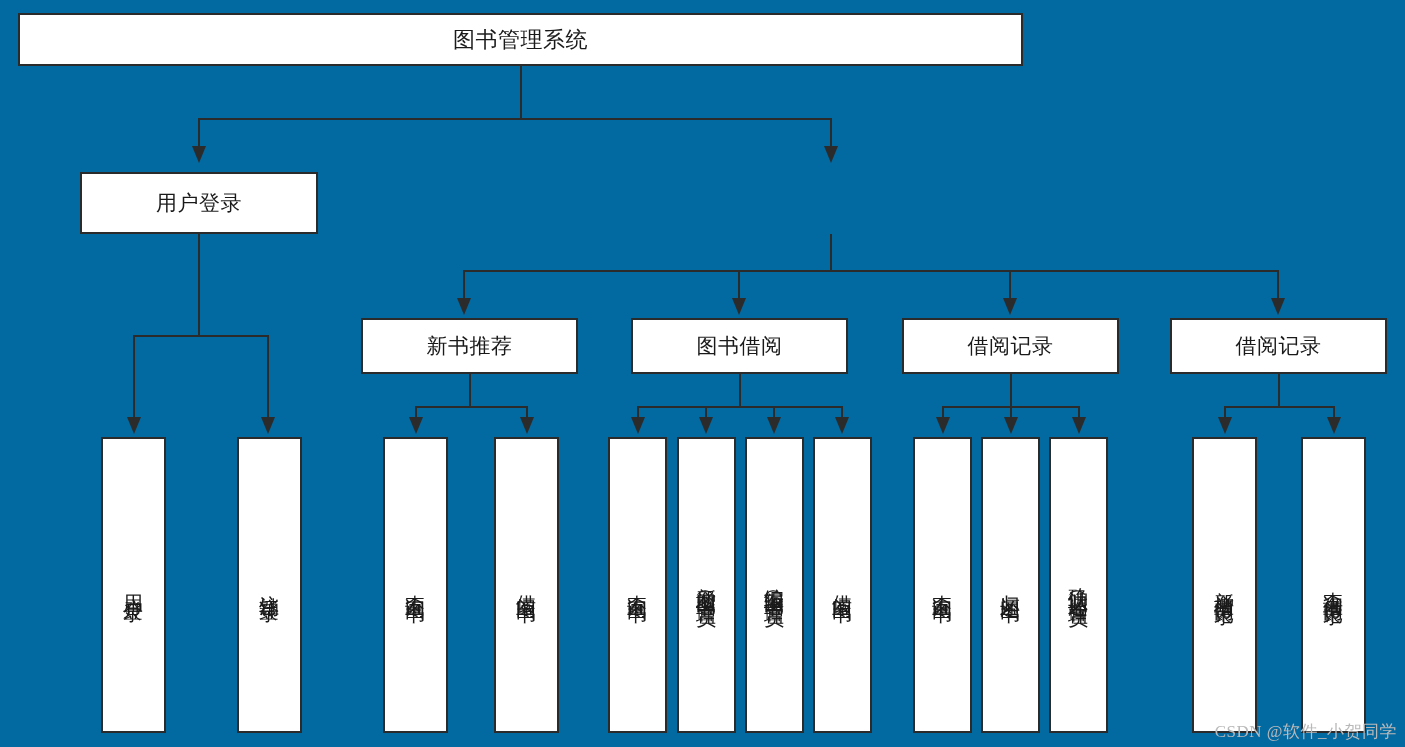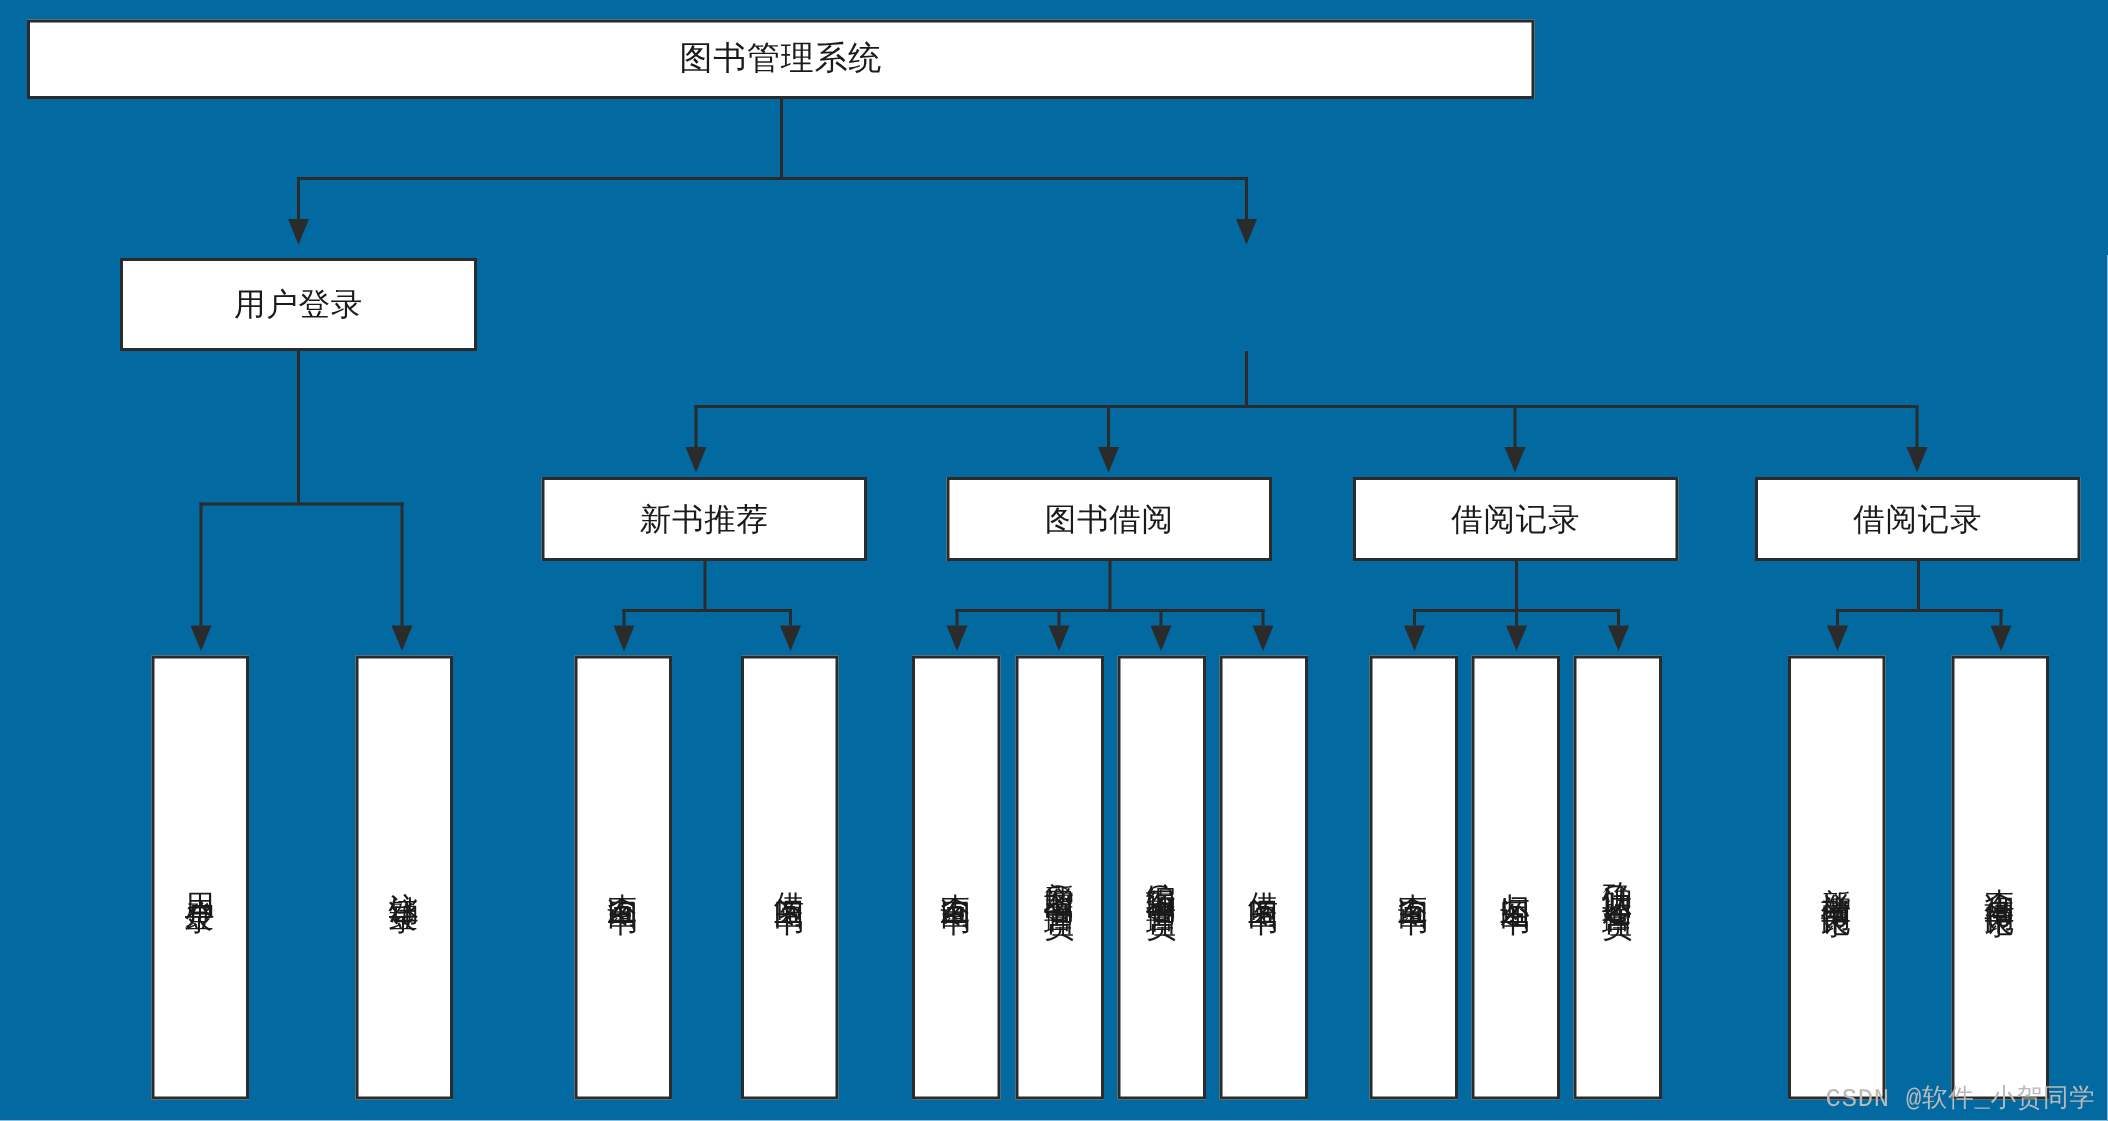--- a/index.html
+++ b/index.html
@@ -77,21 +77,21 @@
 
   
   #watermark {
     position: absolute;
     right: 8px;
     bottom: 4px;
     font-size: 17px;
     color: #b9b9b9;
     letter-spacing: 0.5px;
     white-space: nowrap;
-    font-family: Liberation Mono, monospace;
+    font-family: Liberation Serif, serif;
   }
 </style>
 </head>
 <body>
 
 <div id="canvas">
 
   <div class="node horiz root" style="left:18px; top:13px; width:1005px; height:53px;">
     <span class="label">图书管理系统</span>
   </div>

